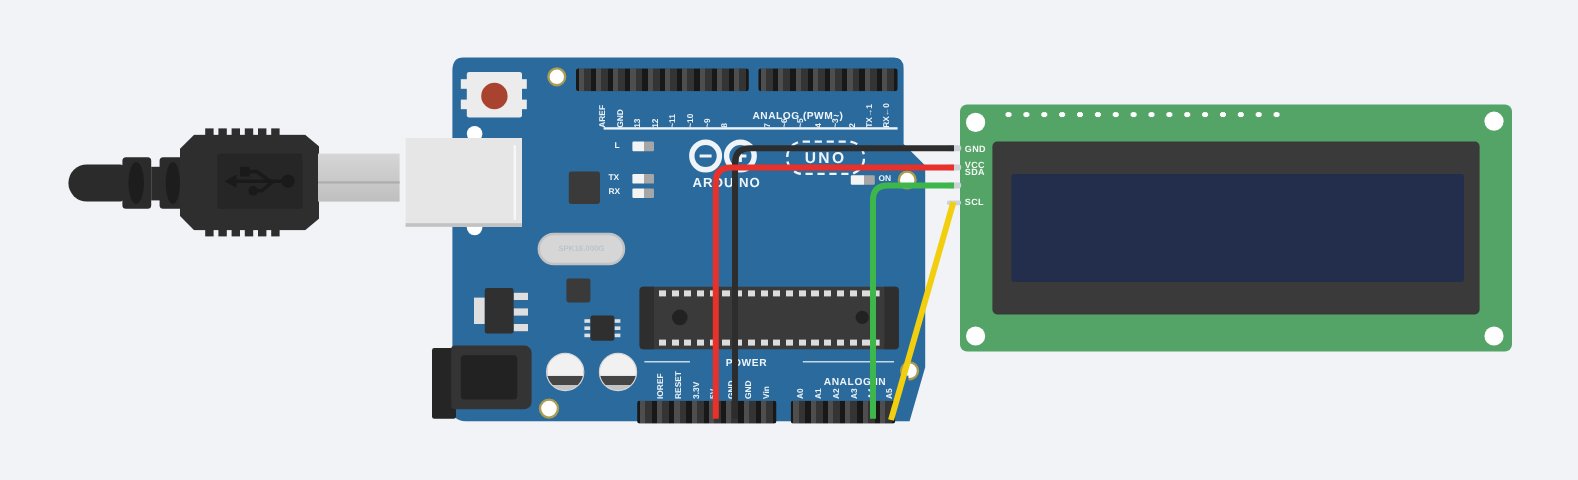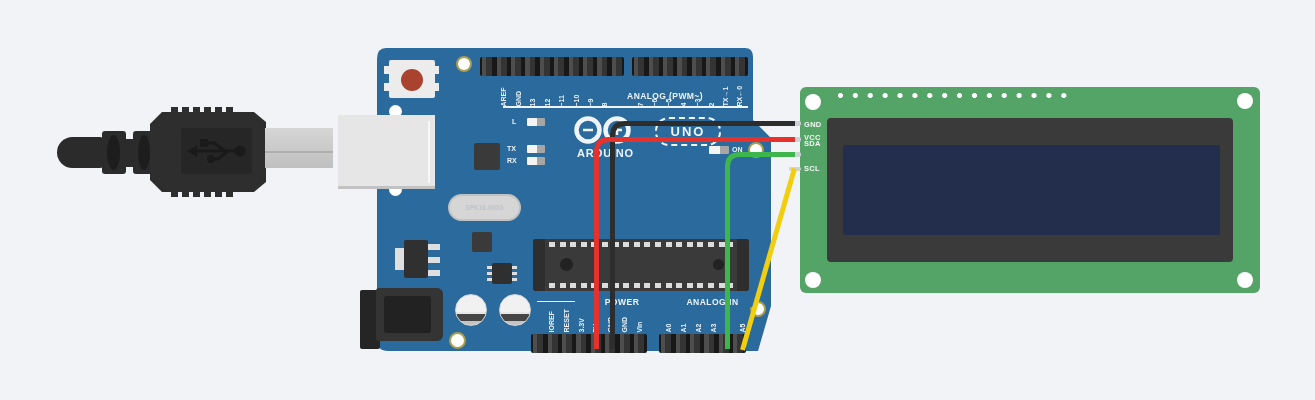--- a/index.html
+++ b/index.html
@@ -159,21 +159,21 @@
     <div class="abs" style="left:27px;top:19px;width:13px;height:13px;background:#222;border-radius:50%;"></div>
     <div class="abs" style="left:180px;top:20px;width:11px;height:11px;background:#222;border-radius:50%;"></div>
   </div>
 
   <div class="hstrip" style="left:531px;top:334px;width:116px;"></div>
   <div class="hstrip" style="left:659px;top:334px;width:87px;"></div>
 
   <div class="abs" style="left:537px;top:300.5px;width:109px;height:1.8px;background:#eef4f8;"></div>
   <div class="abs" style="left:659px;top:300.5px;width:86px;height:1.8px;background:#eef4f8;"></div>
   <div class="silk" style="left:575px;top:297px;width:90px;text-align:center;font-size:8.5px;letter-spacing:.5px;background:#2a6a9d;padding:0 2px;">POWER</div>
-  <div class="silk" style="left:668px;top:297px;width:85px;text-align:center;font-size:8.5px;letter-spacing:.5px;background:#2a6a9d;padding:0 2px;">ANALOG IN</div>
+  <div class="silk" style="left:668px;top:313px;width:85px;text-align:center;font-size:8.5px;letter-spacing:.5px;background:#2a6a9d;padding:0 2px;">ANALOG IN</div>
 
   <div class="vlabel" style="left:534px;top:310.5px;">IOREF</div>
   <div class="vlabel" style="left:549px;top:310.5px;">RESET</div>
   <div class="vlabel" style="left:564px;top:310.5px;">3.3V</div>
   <div class="vlabel" style="left:578px;top:310.5px;">5V</div>
   <div class="vlabel" style="left:593px;top:310.5px;">GND</div>
   <div class="vlabel" style="left:607px;top:310.5px;">GND</div>
   <div class="vlabel" style="left:622px;top:310.5px;">Vin</div>
 
   <div class="vlabel" style="left:651px;top:310.5px;">A0</div>

